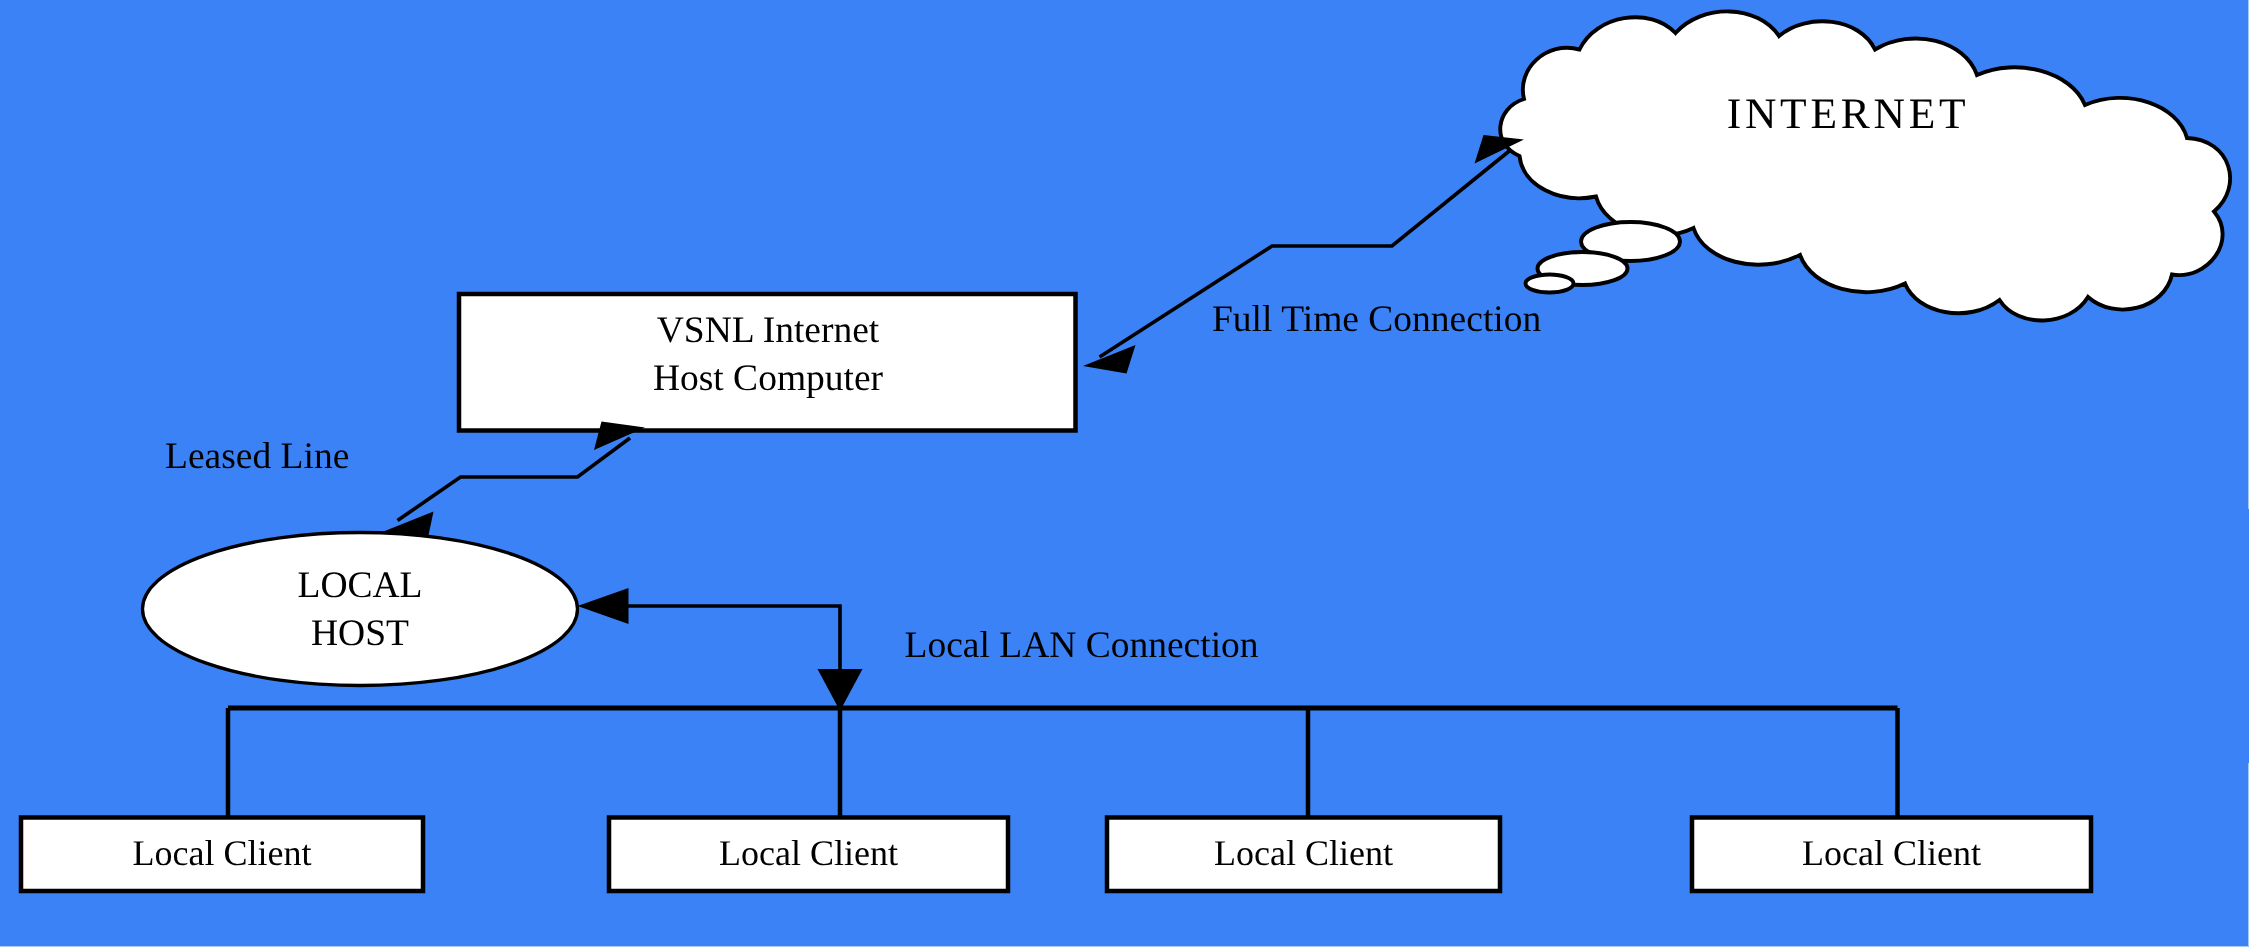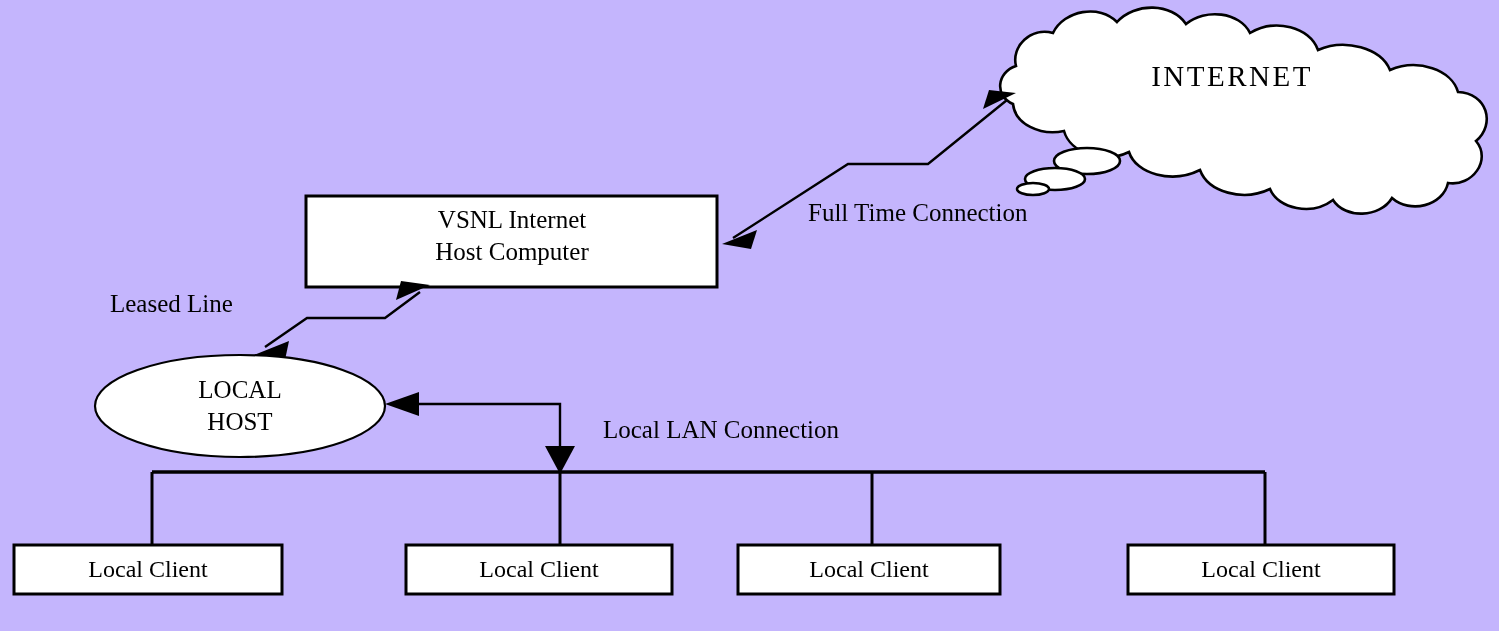--- a/index.html
+++ b/index.html
@@ -10,21 +10,21 @@
   body {
     width: 1499px;
     height: 631px;
     overflow: hidden;
     font-family: "Liberation Serif", "DejaVu Serif", serif;
   }
   #diagram-root {
     position: relative;
     width: 1499px;
     height: 631px;
-    background: #c4b5fd;
+    background: #3b82f6;
   }
   #diagram-svg {
     position: absolute;
     top: 0;
     left: 0;
     width: 1499px;
     height: 631px;
     display: block;
   }
   .dtext {

